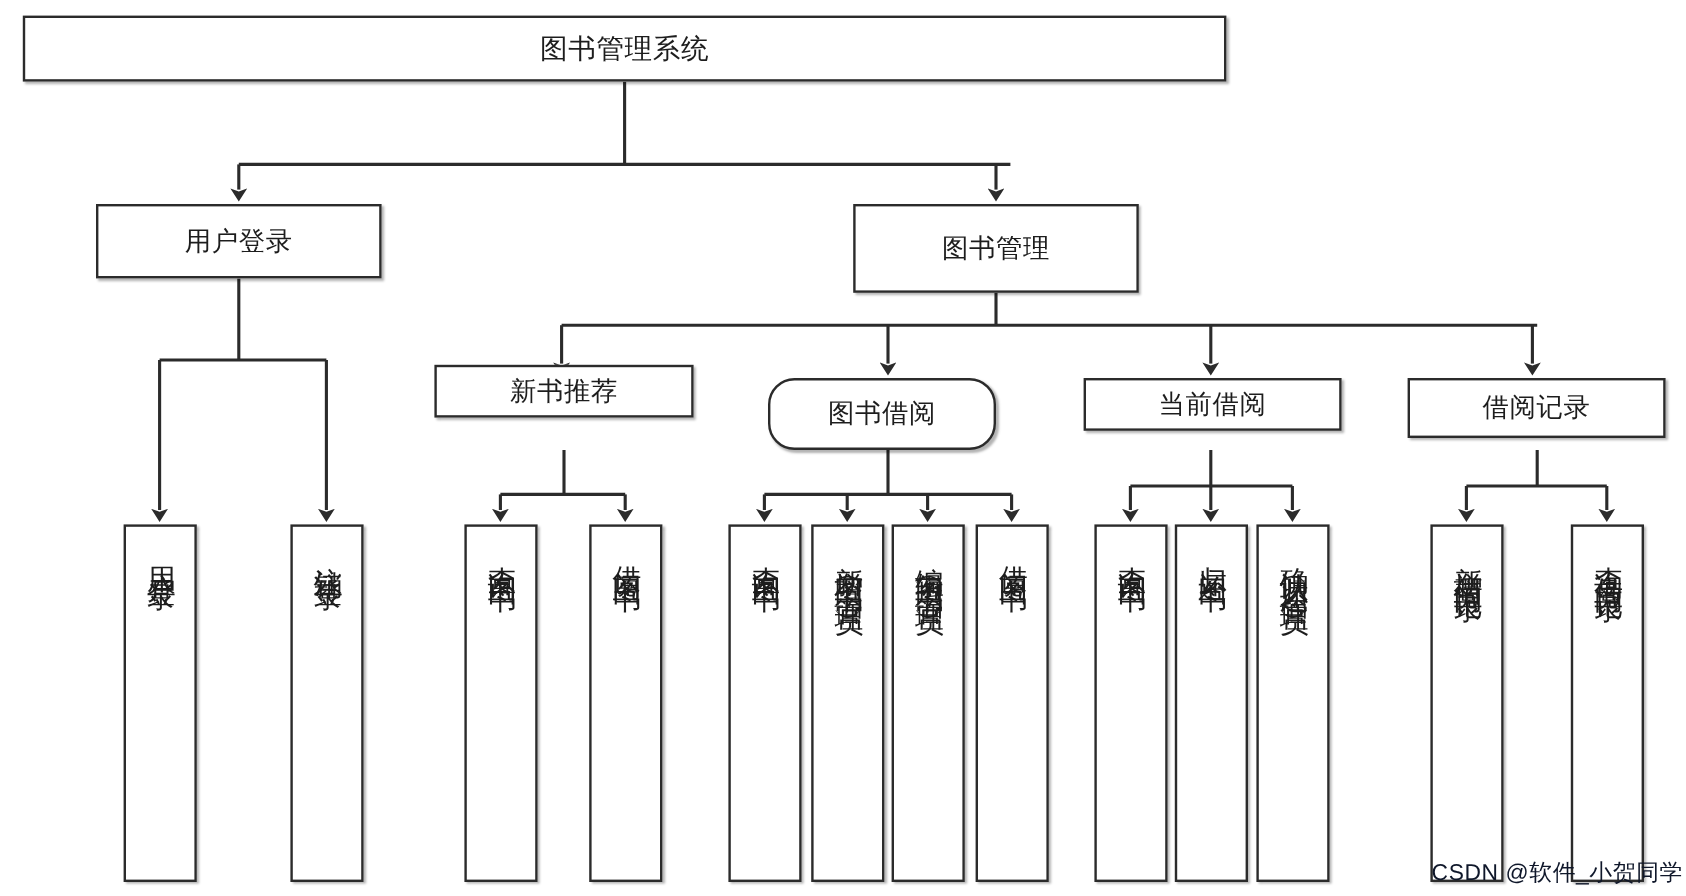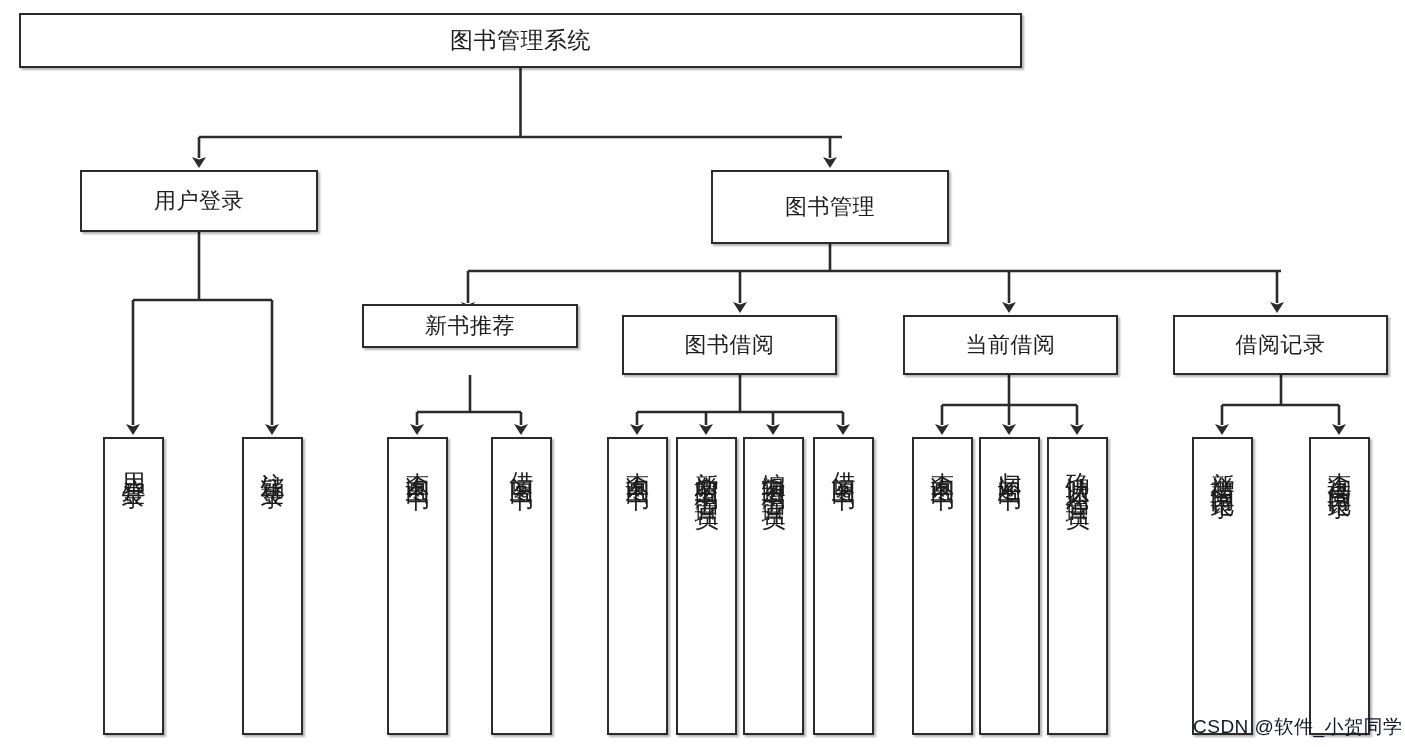--- a/index.html
+++ b/index.html
@@ -132,29 +132,29 @@
   </div>
 
   <div class="node h" style="left:711px; top:170px; width:238px; height:74px;">
     <span class="label">图书管理</span>
   </div>
 
   <div class="node h" style="left:362px; top:304px; width:216px; height:44px;">
     <span class="label">新书推荐</span>
   </div>
 
-  <div class="node h" style="left:622px; top:315px; width:215px; height:60px;">
+  <div class="node h" style="left:640px; top:315px; width:190px; height:60px;border-radius:22px;">
     <span class="label">图书借阅</span>
   </div>
 
-  <div class="node h" style="left:903px; top:315px; width:215px; height:60px;">
+  <div class="node h" style="left:903px; top:315px; width:215px; height:44px;">
     <span class="label">当前借阅</span>
   </div>
 
-  <div class="node h" style="left:1173px; top:315px; width:215px; height:60px;">
+  <div class="node h" style="left:1173px; top:315px; width:215px; height:50px;">
     <span class="label">借阅记录</span>
   </div>
 
   <div class="node v" style="left:103px; top:437px; width:61px; height:298px;">
     <span class="label">用户登录</span>
   </div>
   <div class="node v" style="left:242px; top:437px; width:61px; height:298px;">
     <span class="label">注销登录</span>
   </div>
 

